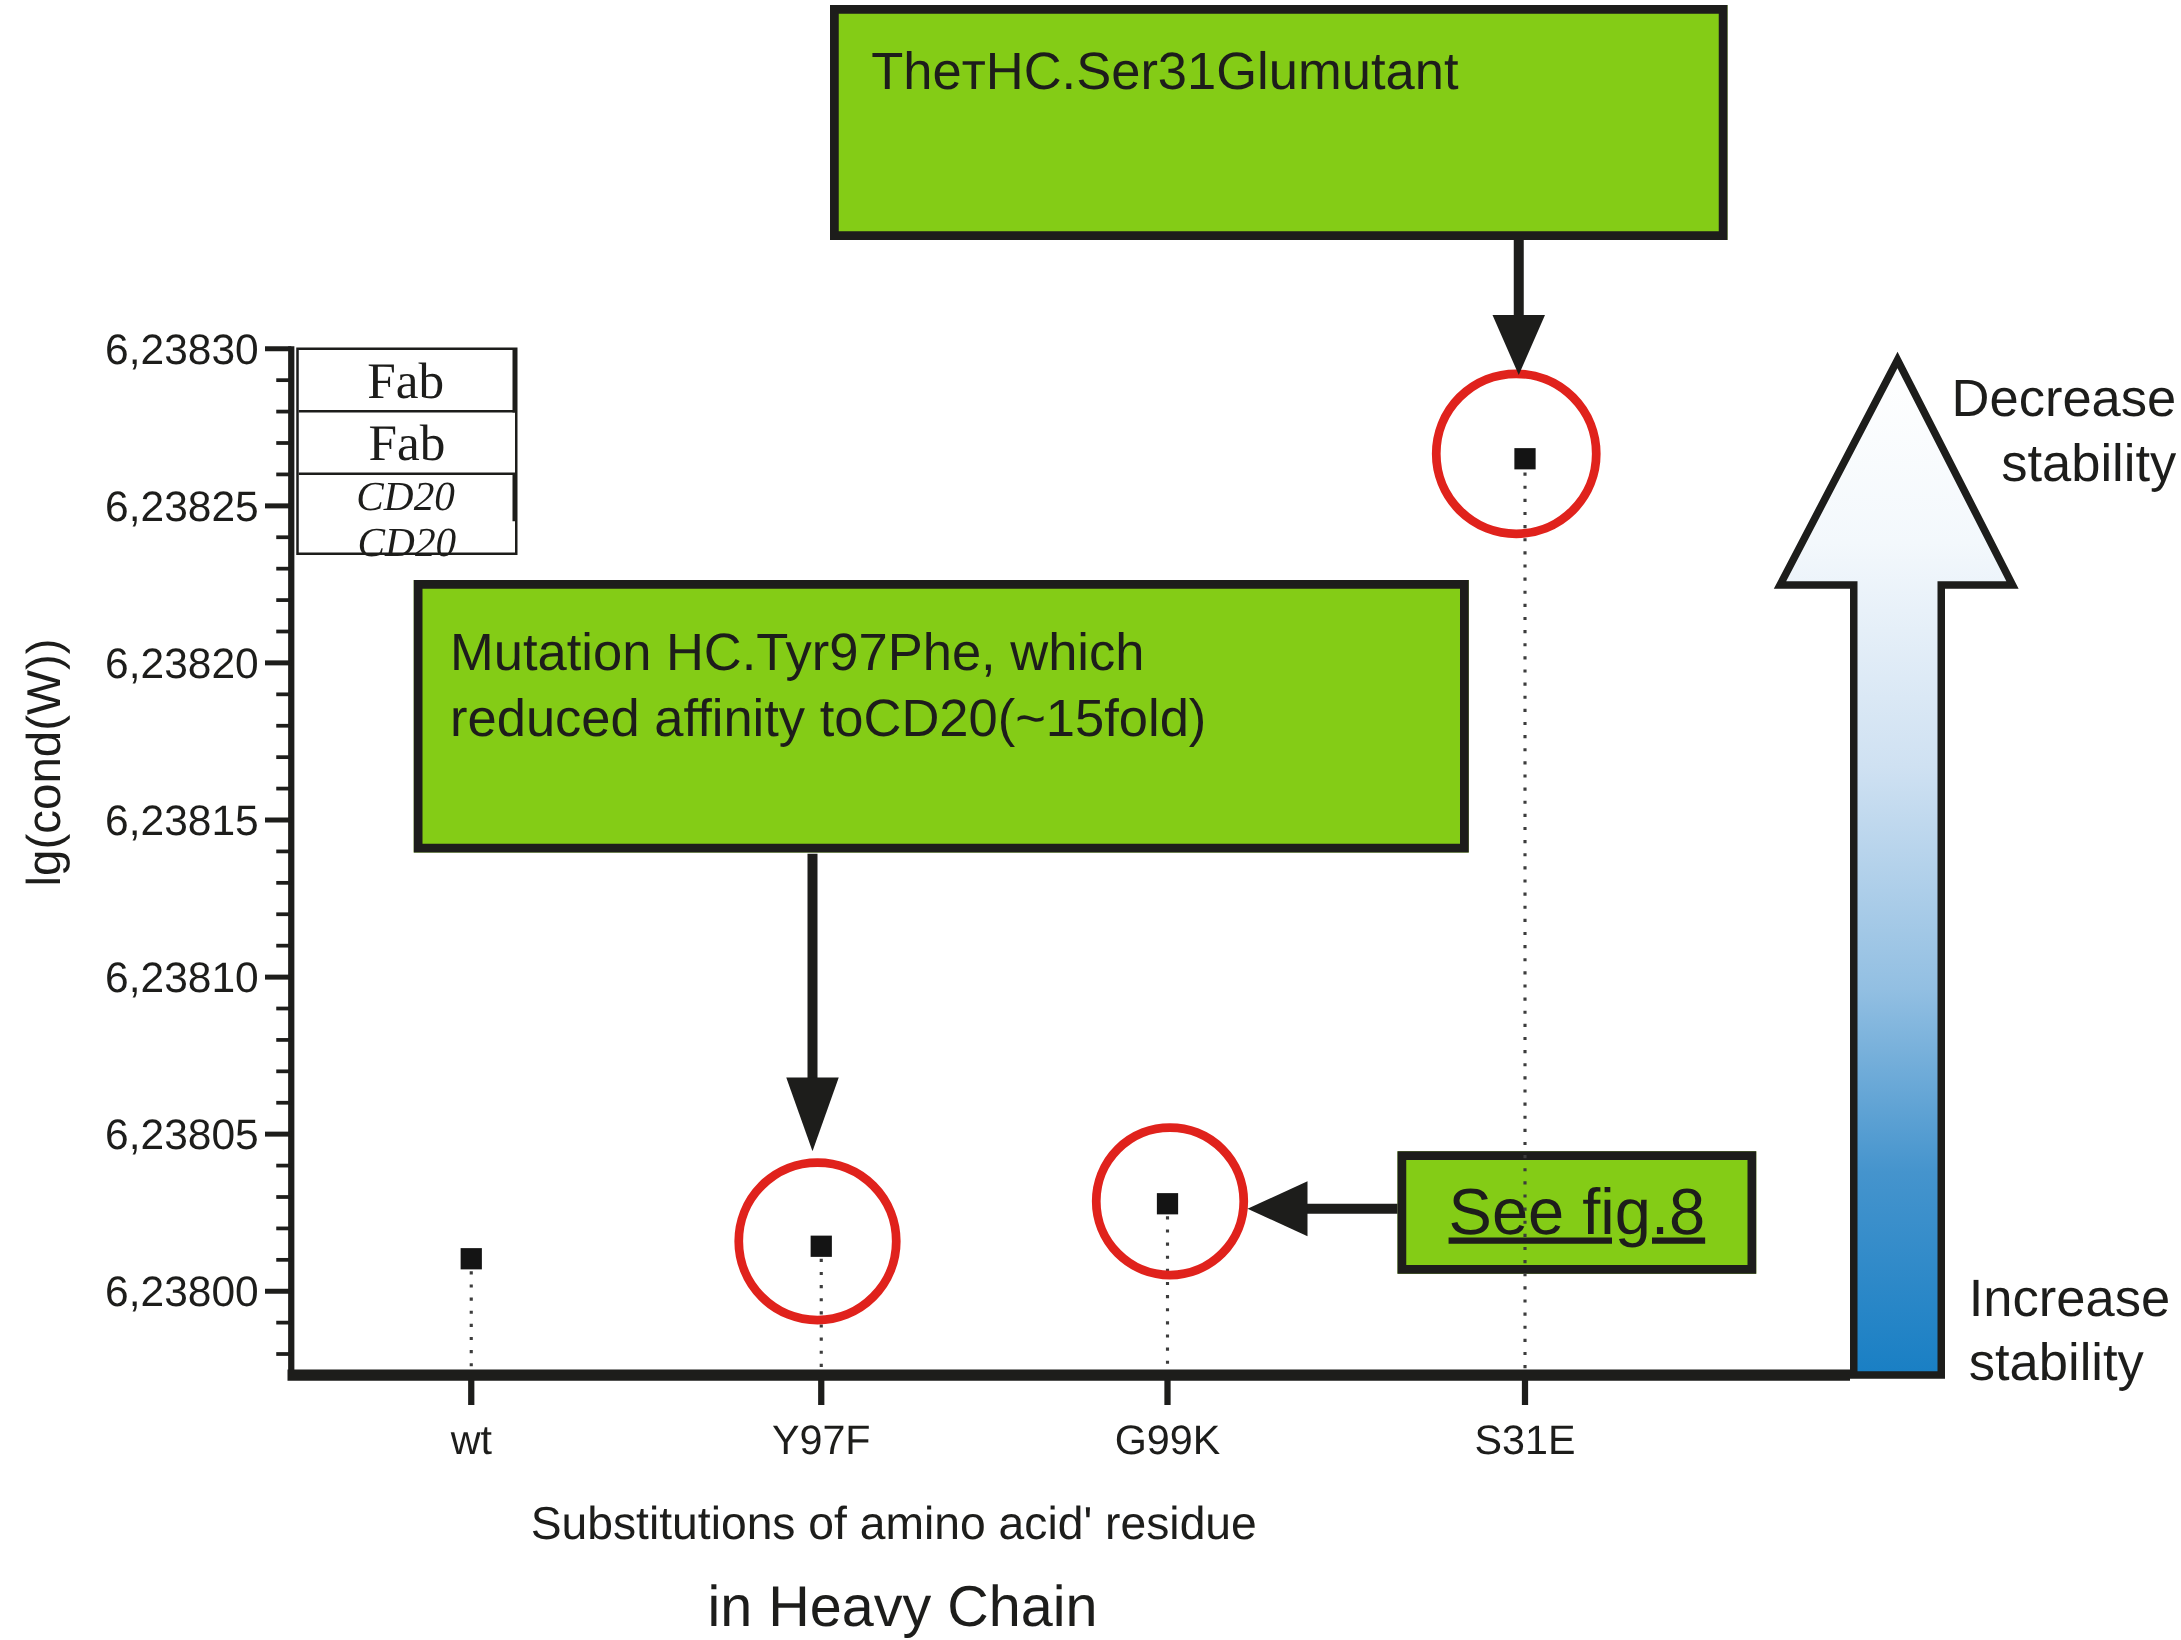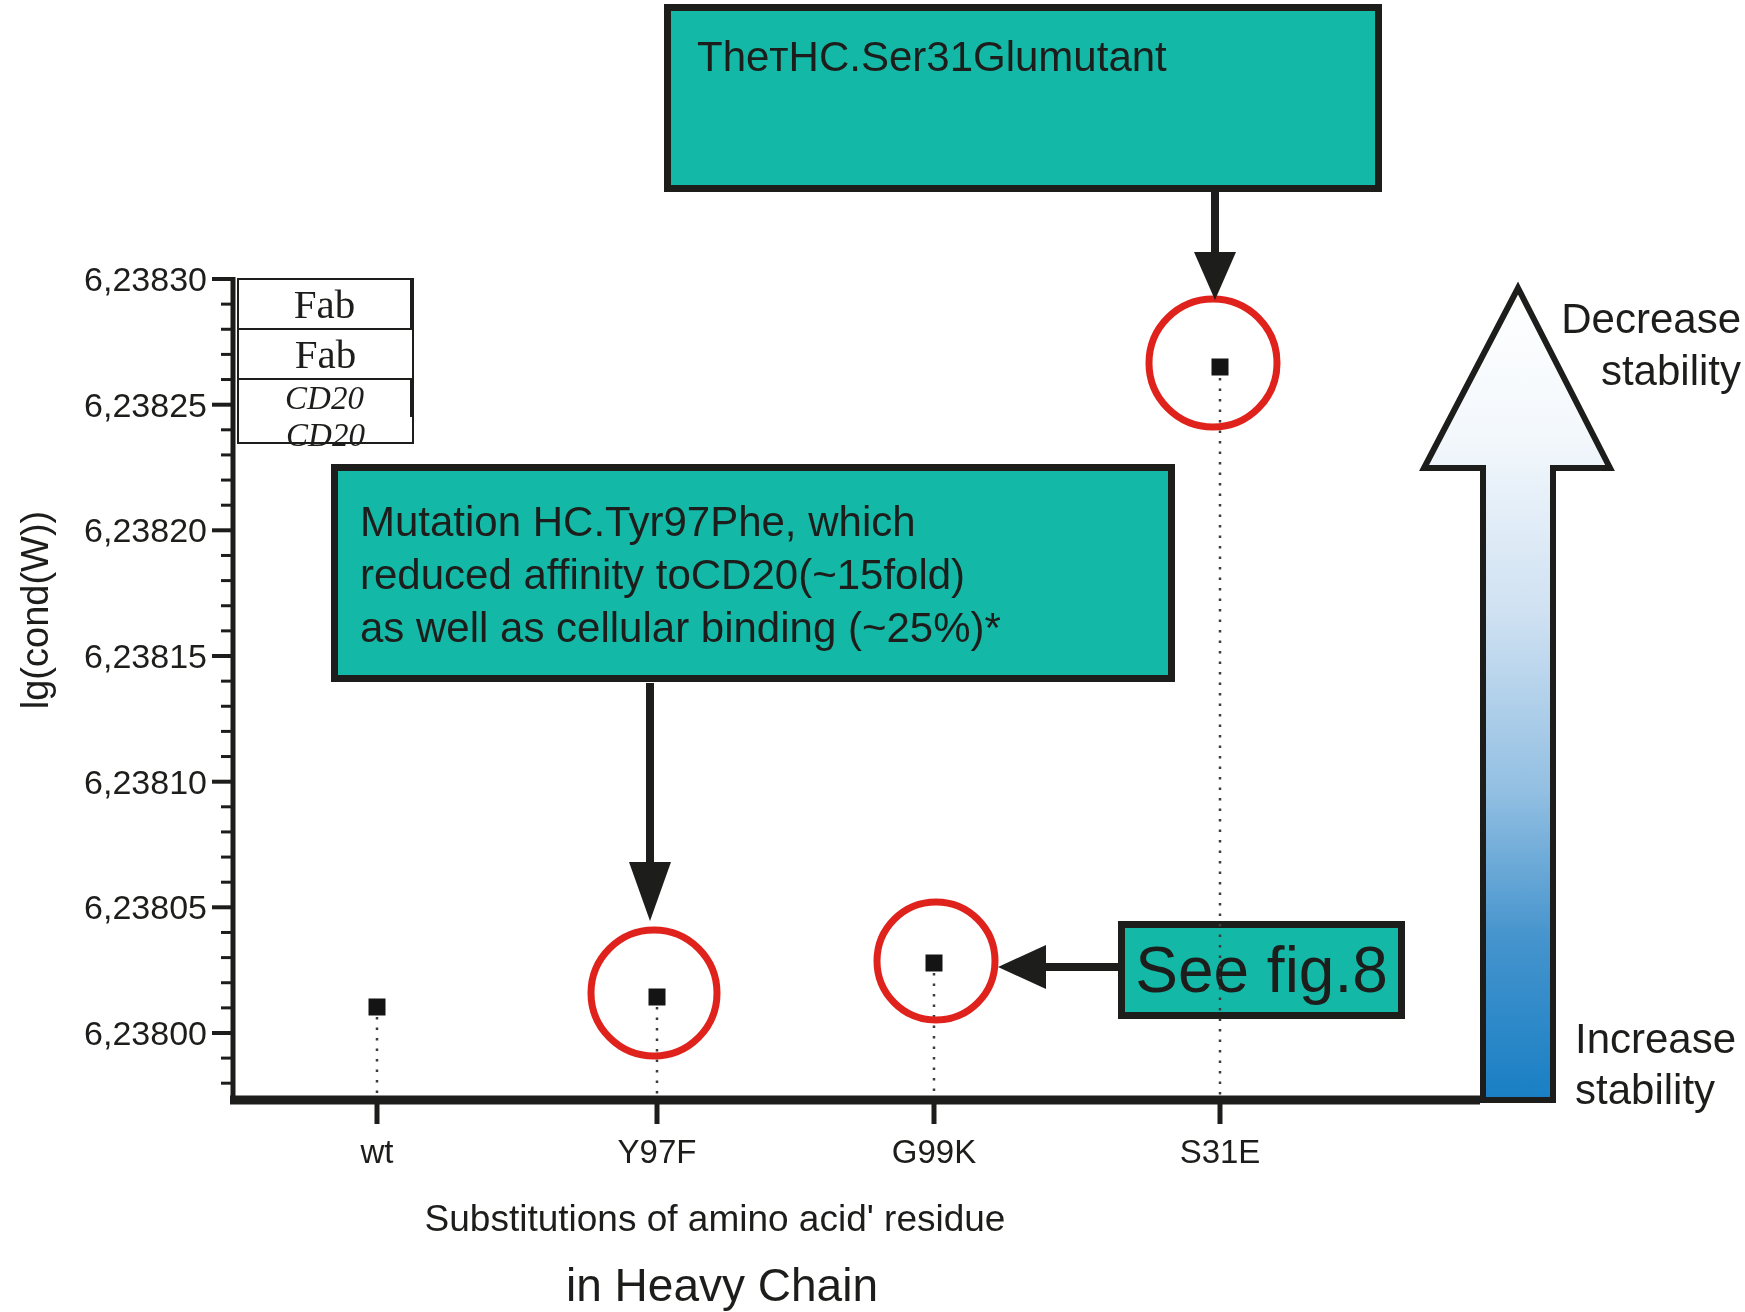--- a/index.html
+++ b/index.html
@@ -2,30 +2,30 @@
 <html><head>
 <meta charset="utf-8">
 <style>
   html,body{margin:0;padding:0;background:#ffffff;}
   .stage{
     position:relative;width:1745px;height:1312px;background:#ffffff;overflow:hidden;
     font-family:"Liberation Sans",sans-serif;color:#1d1d1b;
   }
   .stage svg{position:absolute;left:0;top:0;z-index:2;pointer-events:none;}
   .note{
-    position:absolute;z-index:1;background:#14b8a6;border:7px solid #1d1d1b;
+    position:absolute;z-index:1;background:#84cc16;border:7px solid #1d1d1b;
     box-sizing:border-box;color:#1d1d1b;
   }
   .note .ln{white-space:nowrap;}
   #note-s31e{left:664px;top:4px;width:718px;height:188px;padding:19px 0 0 26px;
     font-size:42px;line-height:53px;}
   #note-y97f{left:331px;top:464px;width:844px;height:218px;padding:24px 0 0 22px;
     font-size:42px;line-height:53px;}
   #see-fig{left:1118px;top:921px;width:287px;height:98px;display:flex;
-    align-items:center;justify-content:center;font-size:64px;}
+    align-items:center;justify-content:center;font-size:52px;text-decoration:underline;}
   #fab-table{
     position:absolute;z-index:1;left:237px;top:278px;width:177px;height:166px;
     border:2px solid #1d1d1b;box-sizing:border-box;display:grid;
     grid-template-columns:1fr;grid-template-rows:1fr 1fr;
     font-family:"Liberation Serif",serif;background:#ffffff;
   }
   #fab-table .cell{display:flex;align-items:center;justify-content:center;box-sizing:border-box;}
   #fab-table .cell.cr{border-right:2px solid #1d1d1b;}
   #fab-table .cell.cb{border-bottom:2px solid #1d1d1b;}
   #fab-table .r1{font-size:41px;}
@@ -42,21 +42,20 @@
 
 <div class="stage">
 
   <div class="note" id="note-s31e">
     <div class="ln">TheтHC.Ser31Glumutant</div>
   </div>
 
   <div class="note" id="note-y97f">
     <div class="ln">Mutation HC.Tyr97Phe, which</div>
     <div class="ln">reduced affinity toCD20(~15fold)</div>
-    <div class="ln">as well as cellular binding (~25%)*</div>
   </div>
 
   <div class="note" id="see-fig">
     <span>See fig.8</span>
   </div>
 
   <div id="fab-table">
     <div class="cell r1 cr cb">Fab</div>
     <div class="cell r1 cb">Fab</div>
     <div class="cell r2 cr">CD20</div>

